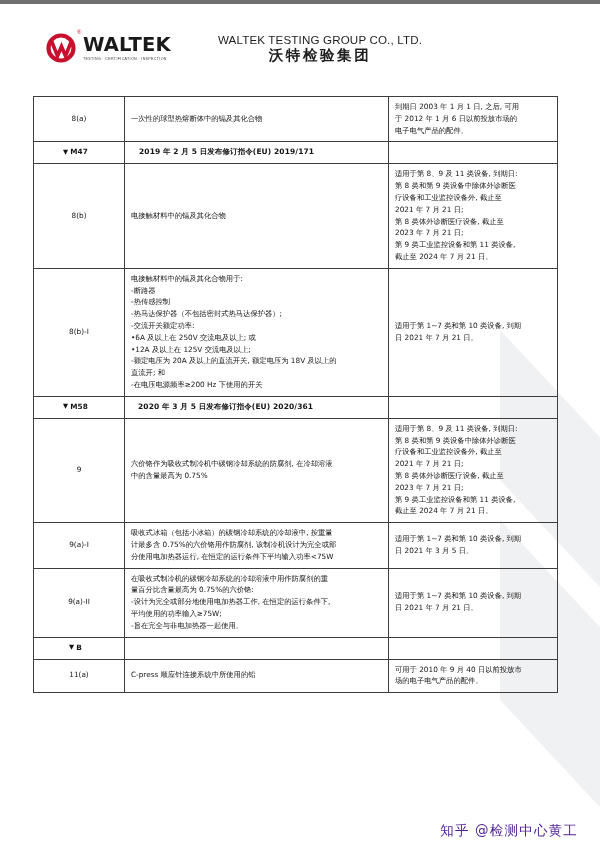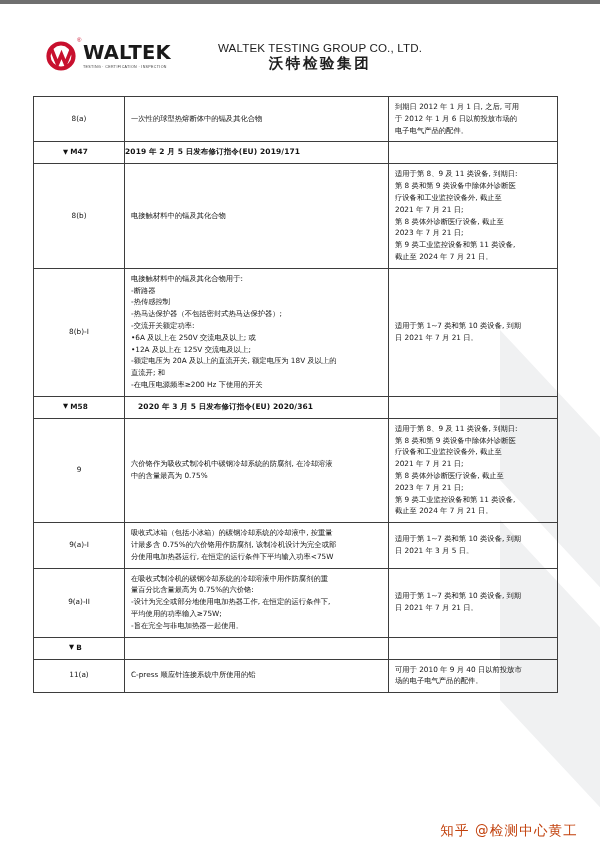--- a/index.html
+++ b/index.html
@@ -32,21 +32,21 @@
     width: 260px;
     height: 520px;
     pointer-events: none;
     z-index: 0;
   }
   #bg-watermark svg { display: block; }
 
   
   #page-header {
     position: absolute;
-    top: 12px; left: 0;
+    top: 4px; left: 0;
     width: 488px;
     height: 86px;
     z-index: 2;
   }
   #logo-block {
     position: absolute;
     left: 46px;
     top: 26px;
     display: flex;
     align-items: flex-start;
@@ -169,21 +169,21 @@
   .line { display: block; }
   .note-line { display: block; }
 
   
   #zhihu-watermark {
     position: absolute;
     right: 22px;
     bottom: 8px;
     font-family: "DejaVu Sans", sans-serif;
     font-size: 13.5px;
-    color: #c2410c;
+    color: #4c1d95;
     letter-spacing: 1.2px;
     white-space: nowrap;
     z-index: 3;
   }
 </style>
 </head>
 <body>
 
 <div id="top-strip"></div>
 
@@ -219,28 +219,28 @@
 </div>
 
 <table id="spec-table">
   <tbody id="spec-table-body">
       <tr>
         <td class="c-code">8(a)</td>
         <td class="c-desc">
           <span class="line">一次性的球型热熔断体中的镉及其化合物</span>
         </td>
         <td class="c-note">
-          <span class="note-line">到期日 2012 年 1 月 1 日, 之后, 可用</span>
+          <span class="note-line">到期日 2003 年 1 月 1 日, 之后, 可用</span>
           <span class="note-line">于 2012 年 1 月 6 日以前投放市场的</span>
           <span class="note-line">电子电气产品的配件。</span>
         </td>
       </tr>
       <tr class="section-row">
         <td class="c-code c-section"><span class="sec-marker">▼</span><span class="sec-code">M47</span></td>
-        <td class="c-desc c-section c-section-mid" style="padding: 3px 0px 4px; border-left: none; font-weight: bold; font-size: 7.5px; white-space: nowrap;">2019 年 2 月 5 日发布修订指令(EU) 2019/171</td>
+        <td class="c-desc c-section c-section-mid" style="padding: 3px 14px 4px; border-left: none; font-weight: bold; font-size: 7.5px; white-space: nowrap;">2019 年 2 月 5 日发布修订指令(EU) 2019/171</td>
         <td class="c-note c-section-right">&nbsp;</td>
       </tr>
       <tr>
         <td class="c-code">8(b)</td>
         <td class="c-desc">
           <span class="line">电接触材料中的镉及其化合物</span>
         </td>
         <td class="c-note">
           <span class="note-line">适用于第 8、9 及 11 类设备, 到期日:</span>
           <span class="note-line">第 8 类和第 9 类设备中除体外诊断医</span>

